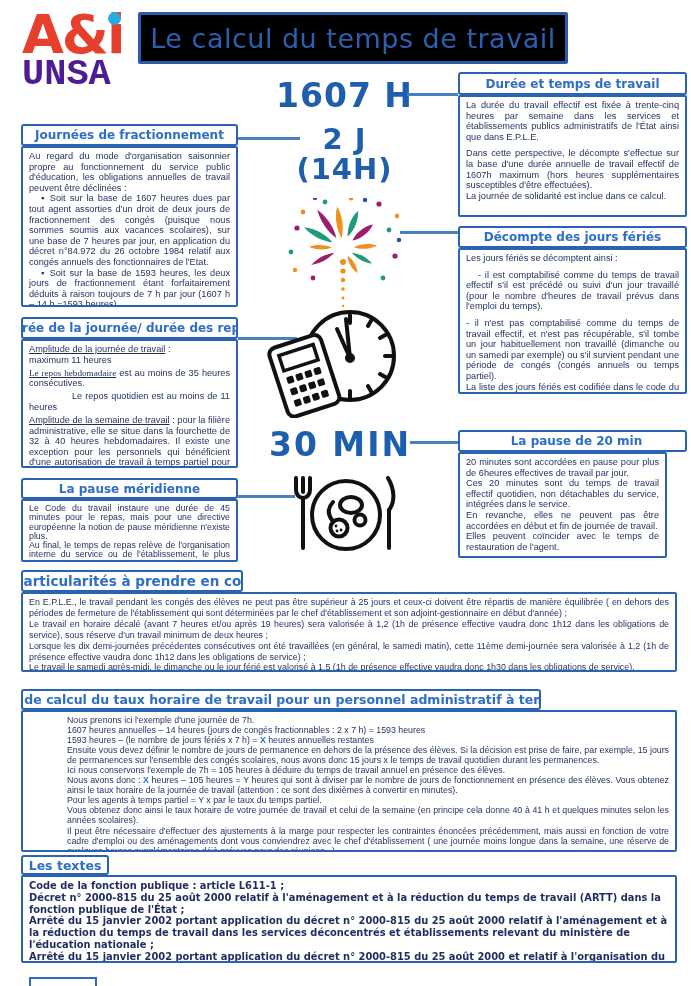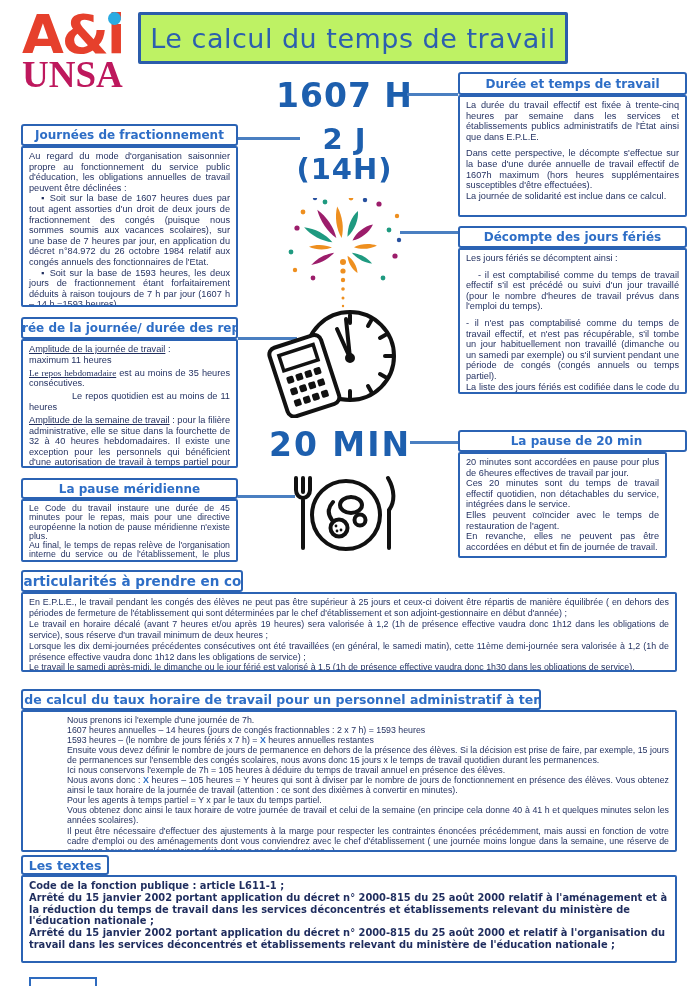--- a/index.html
+++ b/index.html
@@ -13,26 +13,26 @@
     position:relative; display:inline-block; font-size:54px; font-weight:800;
     letter-spacing:-2px; color:#e6402c; line-height:1;
     font-family:"DejaVu Sans", sans-serif;
   }
   .logo-dot {
     position:absolute; left:86px; top:4px; width:13px; height:13px;
     border-radius:50%; background:#2aabe2;
   }
   .logo-unsa {
     margin-top:-6px; font-size:37px; font-weight:800; letter-spacing:0px;
-    color:#be185d; line-height:1; font-family:Liberation Serif, serif;
+    color:#4c1d95; line-height:1; font-family:Liberation Mono, monospace;
   }
   
   .title-box {
     position:absolute; left:138px; top:12px; width:424px; height:46px;
-    border:3px solid #2b5cab; border-radius:2px; background:#bef264;
+    border:3px solid #2b5cab; border-radius:2px; background:#000000;
     display:flex; align-items:center; justify-content:center;
     font-size:27px; color:#2c5fae; font-weight:500; letter-spacing:0.5px;
     font-family:"DejaVu Sans", sans-serif;
   }
   
   .big {
     position:absolute; color:#1d5fae; font-weight:800; text-align:center;
     font-family:"DejaVu Sans", sans-serif; letter-spacing:1px; line-height:1;
   }
   #hours    { left:272px; top:79px;  width:145px; font-size:33px; }
@@ -84,21 +84,21 @@
     <div class="logo-unsa">UNSA</div>
   </div>
 
   <div class="title-box">
     <span>Le calcul du temps de travail</span>
   </div>
 
   <div id="hours" class="big">1607 H</div>
   <div id="days" class="big">2 J</div>
   <div id="days-sub" class="big">(14H)</div>
-  <div id="pause" class="big">20 MIN</div>
+  <div id="pause" class="big">30 MIN</div>
 
   <div class="connector" style="left:407px; top:93px;  width:51px;"></div>
   <div class="connector" style="left:238px; top:137px; width:62px;"></div>
   <div class="connector" style="left:400px; top:231px; width:58px;"></div>
   <div class="connector" style="left:238px; top:337px; width:59px;"></div>
   <div class="connector" style="left:410px; top:441px; width:48px;"></div>
   <div class="connector" style="left:238px; top:495px; width:57px;"></div>
 
   <div class="tab tab-sm" style="left:21px; top:124px; width:217px; height:22px;">
     <span>Journées de fractionnement</span>
@@ -152,22 +152,22 @@
       <div class="para">- il n'est pas comptabilisé comme du temps de travail effectif, et n'est pas récupérable, s'il tombe un jour habituellement non travaillé (dimanche ou un samedi par exemple) ou s'il survient pendant une période de congés (congés annuels ou temps partiel).</div>
       <div class="para">La liste des jours fériés est codifiée dans le code du travail, art. L. 3133-1.</div>
     </div>
 
   <div class="tab tab-sm" style="left:458px; top:430px; width:229px; height:22px;padding-left:8px;">
     <span>La pause de 20 min</span>
   </div>
   <div class="bodybox colbody" style="left:458px; top:452px; width:209px; height:106px;">
       <div class="para">20 minutes sont accordées en pause pour plus de 6heures effectives de travail par jour.</div>
       <div class="para">Ces 20 minutes sont du temps de travail effectif quotidien, non détachables du service, intégrées dans le service.</div>
+      <div class="para">En revanche, elles ne peuvent pas être accordées en début et fin de journée de travail.</div>
       <div class="para">Elles peuvent coïncider avec le temps de restauration de l'agent.</div>
-      <div class="para">En revanche, elles ne peuvent pas être accordées en début et fin de journée de travail.</div>
     </div>
 
   <div class="tab tab-lg" style="left:21px; top:570px; width:222px; height:22px;">
     <span>Les particularités à prendre en compte</span>
   </div>
   <div class="bodybox wide1" style="left:21px; top:592px; width:656px; height:80px;">
       <div class="para">En E.P.L.E., le travail pendant les congés des élèves ne peut pas être supérieur à 25 jours et ceux-ci doivent être répartis de manière équilibrée ( en dehors des périodes de fermeture de l'établissement qui sont déterminées par le chef d'établissement et son adjoint-gestionnaire en début d'année) ;</div>
       <div class="para">Le travail en horaire décalé (avant 7 heures et/ou après 19 heures) sera valorisée à 1,2 (1h de présence effective vaudra donc 1h12 dans les obligations de service), sous réserve d'un travail minimum de deux heures ;</div>
       <div class="para">Lorsque les dix demi-journées précédentes consécutives ont été travaillées (en général, le samedi matin), cette 11ème demi-journée sera valorisée à 1,2 (1h de présence effective vaudra donc 1h12 dans les obligations de service) ;</div>
       <div class="para">Le travail le samedi après-midi, le dimanche ou le jour férié est valorisé à 1,5 (1h de présence effective vaudra donc 1h30 dans les obligations de service).</div>
@@ -186,20 +186,21 @@
       <div class="para">Pour les agents à temps partiel = Y x par le taux du temps partiel.</div>
       <div class="para">Vous obtenez donc ainsi le taux horaire de votre journée de travail et celui de la semaine (en principe cela donne 40 à 41 h et quelques minutes selon les années scolaires).</div>
       <div class="para">Il peut être nécessaire d'effectuer des ajustements à la marge pour respecter les contraintes énoncées précédemment, mais aussi en fonction de votre cadre d'emploi ou des aménagements dont vous conviendrez avec le chef d'établissement ( une journée moins longue dans la semaine, une réserve de quelques heures supplémentaires déjà prévues pour des réunions...)</div>
     </div>
 
   <div class="tab tab-md" style="left:21px; top:855px; width:88px; height:20px;">
     <span>Les textes</span>
   </div>
   <div class="bodybox wide3" style="left:21px; top:875px; width:656px; height:88px;">
       <div class="para">Code de la fonction publique : article L611-1 ;</div>
+      <div class="para">Décret n° 2000-815 du 25 août 2000 relatif à l'aménagement et à la réduction du temps de travail (ARTT) dans la fonction publique de l'État ;</div>
       <div class="para">Arrêté du 15 janvier 2002 portant application du décret n° 2000-815 du 25 août 2000 relatif à l'aménagement et à la réduction du temps de travail dans les services déconcentrés et établissements relevant du ministère de l'éducation nationale ;</div>
       <div class="para">Arrêté du 15 janvier 2002 portant application du décret n° 2000-815 du 25 août 2000 et relatif à l'organisation du travail dans les services déconcentrés et établissements relevant du ministère de l'éducation nationale ;</div>
     </div>
 
   <svg class="icon" style="left:283px; top:198px;" width="124" height="112" viewBox="0 0 124 112">
     <g transform="translate(60,50)">
       <g fill="#1f9a80">
         <path transform="rotate(-62)" d="M0,-12 C4,-22 4,-34 0,-44 C-4,-34 -4,-22 0,-12 Z"></path>
         <path transform="rotate(22)" d="M0,-12 C4,-22 4,-32 0,-40 C-4,-32 -4,-22 0,-12 Z"></path>
         <path transform="rotate(118)" d="M0,-10 C3,-18 3,-26 0,-33 C-3,-26 -3,-18 0,-10 Z"></path>

